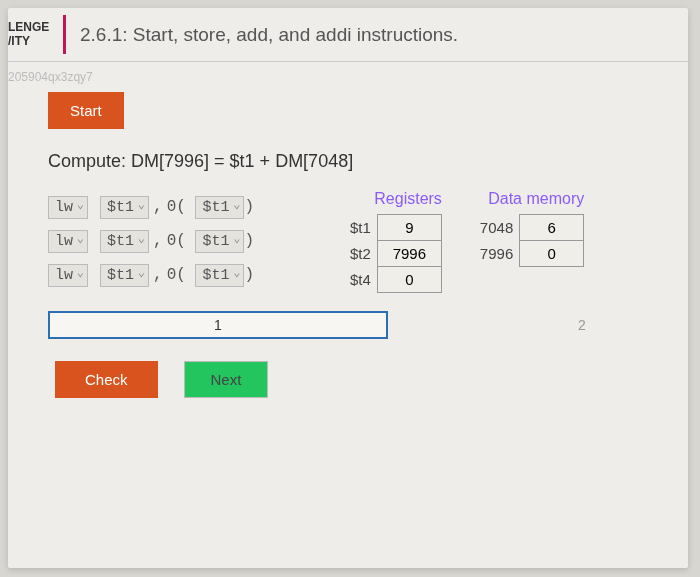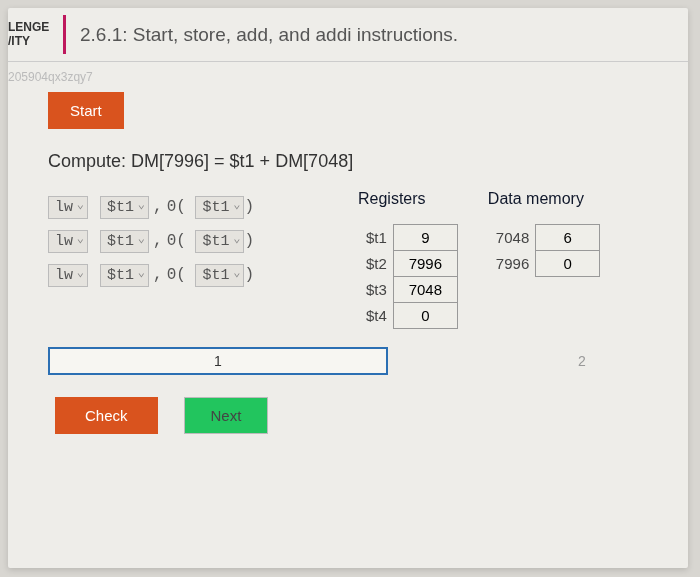--- a/index.html
+++ b/index.html
@@ -57,21 +57,21 @@
       cursor: pointer;
     }
     .prompt {
       font-size: 18px;
       color: #333;
       margin: 22px 0 18px 40px;
     }
     .workarea {
       display: flex;
       padding-left: 40px;
-      gap: 30px;
+      gap: 14px;
     }
     .code-col { width: 280px; }
     .code-row {
       display: flex;
       align-items: center;
       height: 34px;
       font-family: "Courier New", monospace;
       font-size: 16px;
       color: #555;
     }
@@ -88,21 +88,21 @@
       content: "⌄";
       position: absolute;
       right: 3px;
       top: 0px;
       font-size: 12px;
       color: #888;
     }
     .comma { padding: 0 4px; }
     .gap { width: 12px; display: inline-block; }
     .tables { display: flex; gap: 30px; }
-    .tbl-title { font-size: 16px; color: #0f172a; margin-bottom: 16px; }
+    .tbl-title { font-size: 16px; color: #8b5cf6; margin-bottom: 6px; text-align: right; }
     table.data { border-collapse: collapse; }
     table.data td {
       border: 1px solid #999;
       padding: 4px 8px;
       font-size: 15px;
       text-align: center;
       background: #efeee9;
     }
     table.data td.lbl { border: none; background: transparent; text-align: right; padding-right: 6px; color:#444;}
     table.data td.val { min-width: 64px; }
@@ -209,24 +209,20 @@
           <tbody>
               <tr>
                 <td class="lbl">$t1</td>
                 <td class="val">9</td>
               </tr>
           <tr>
                 <td class="lbl">$t2</td>
                 <td class="val">7996</td>
               </tr>
           <tr>
-                <td class="lbl">$t3</td>
-                <td class="val">7048</td>
-              </tr>
-          <tr>
                 <td class="lbl">$t4</td>
                 <td class="val">0</td>
               </tr>
         </tbody>
           </table>
       </div>
       <div>
         <div class="tbl-title">Data memory</div>
         <table class="data">
           <tbody>

